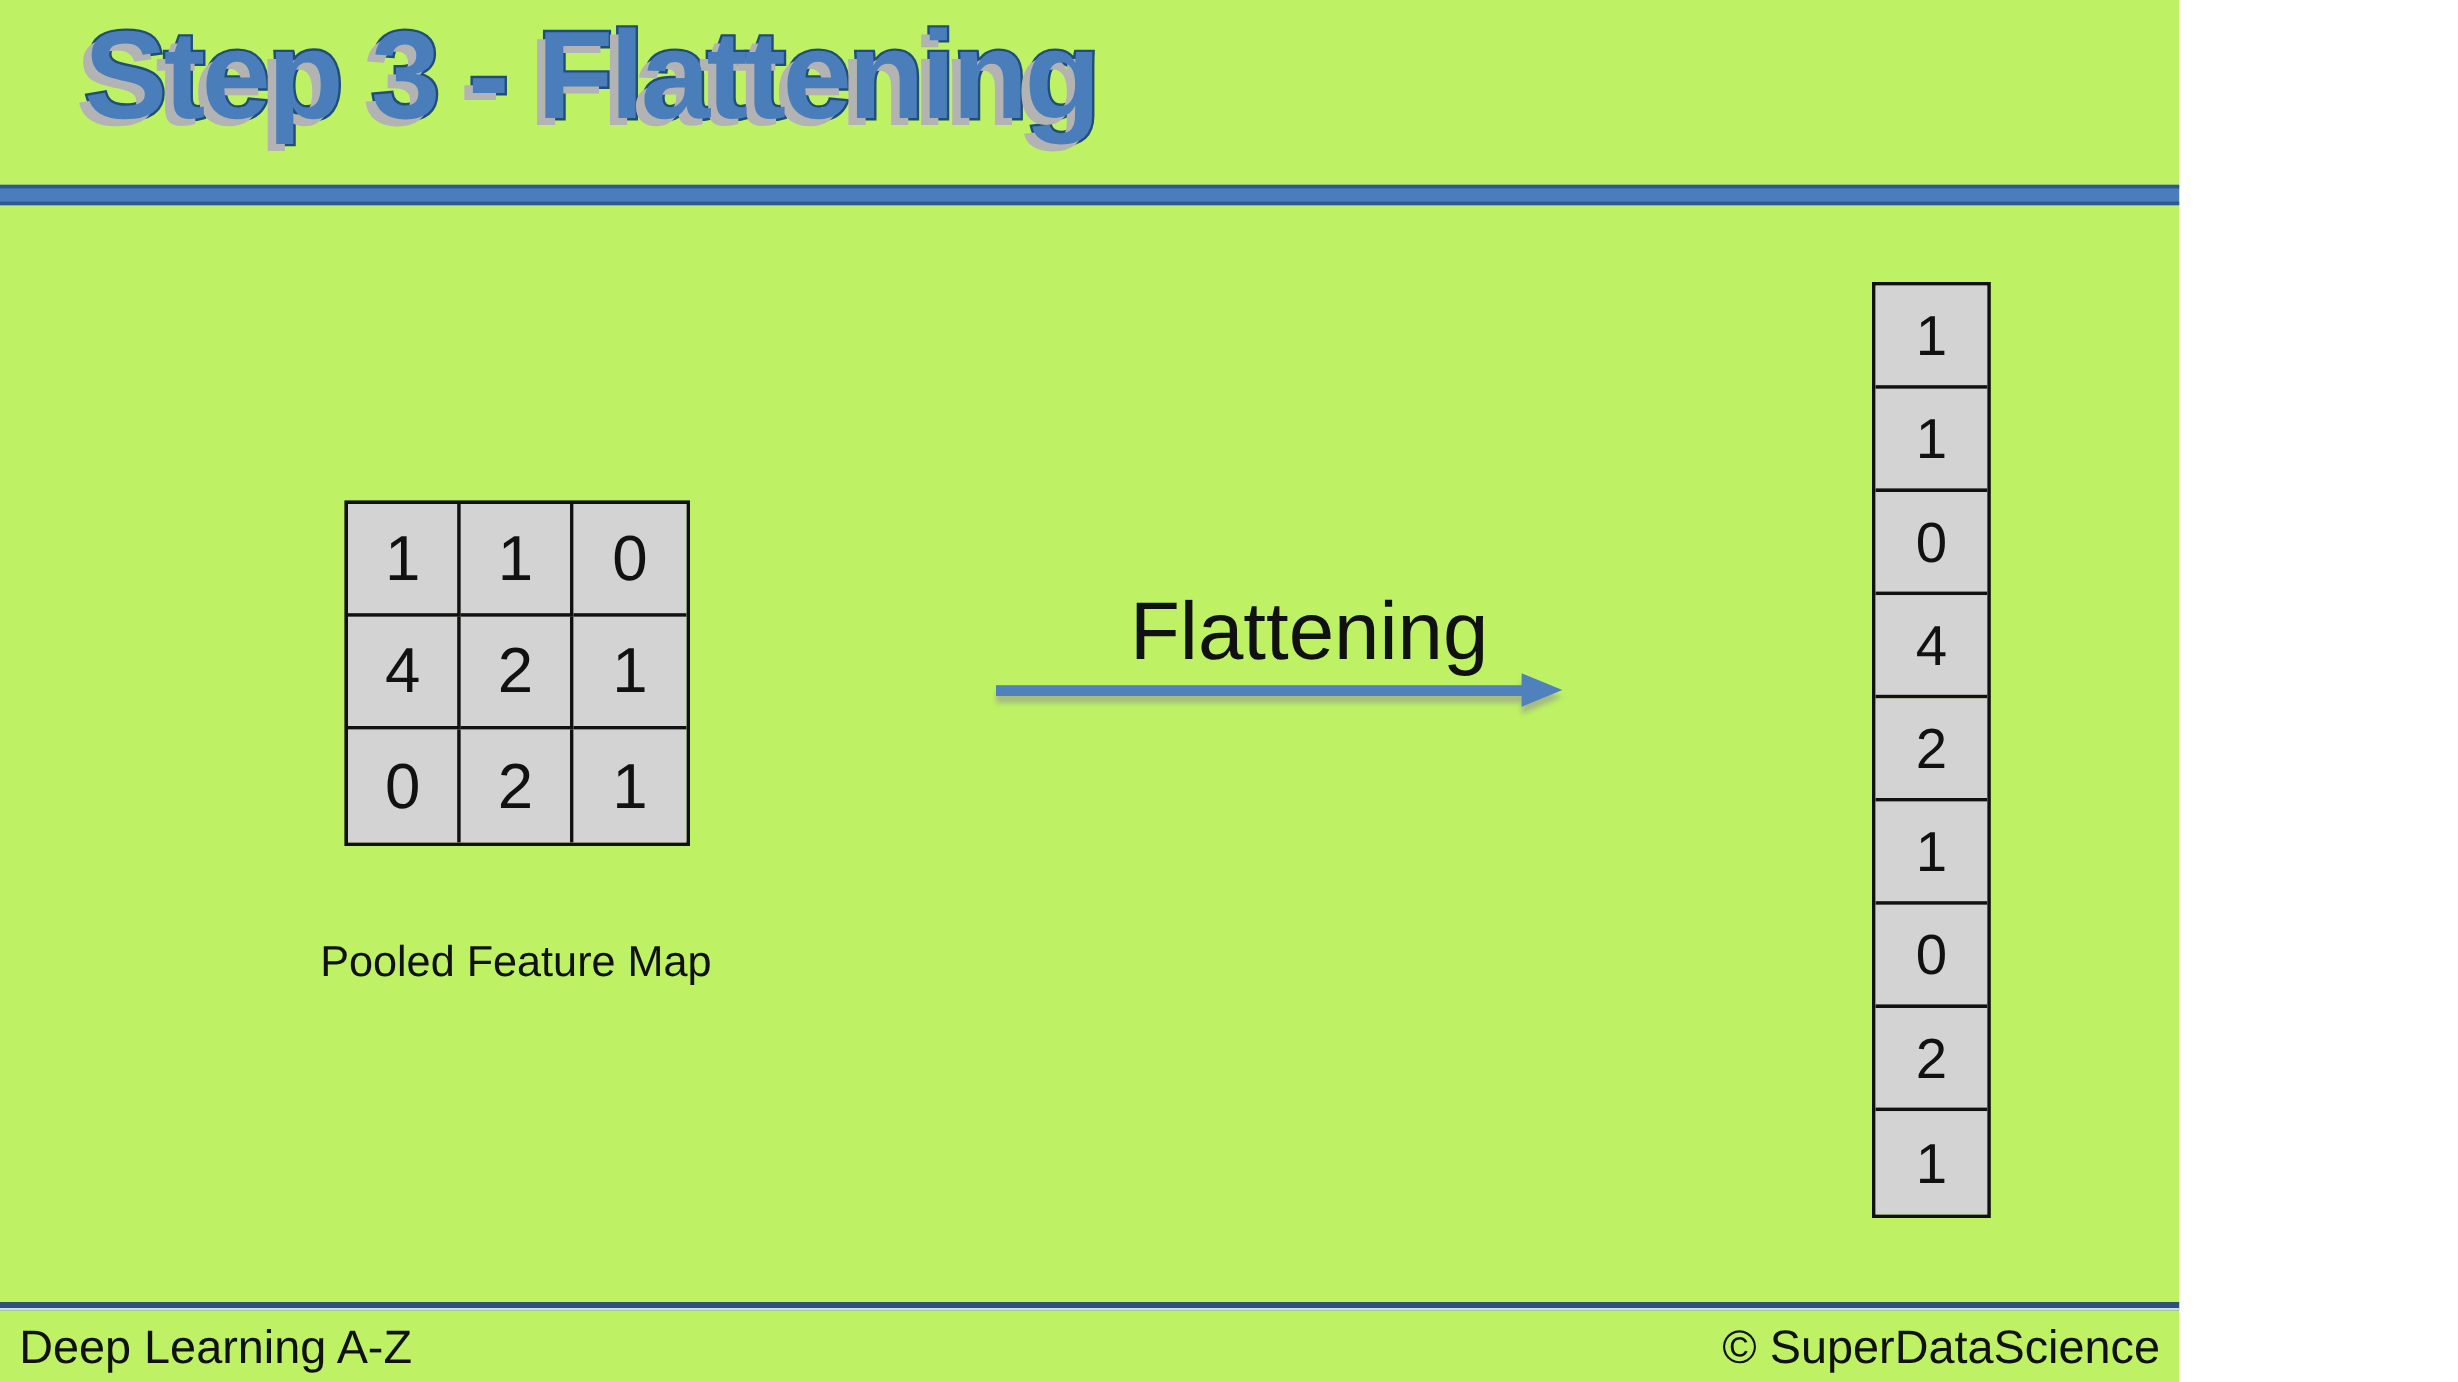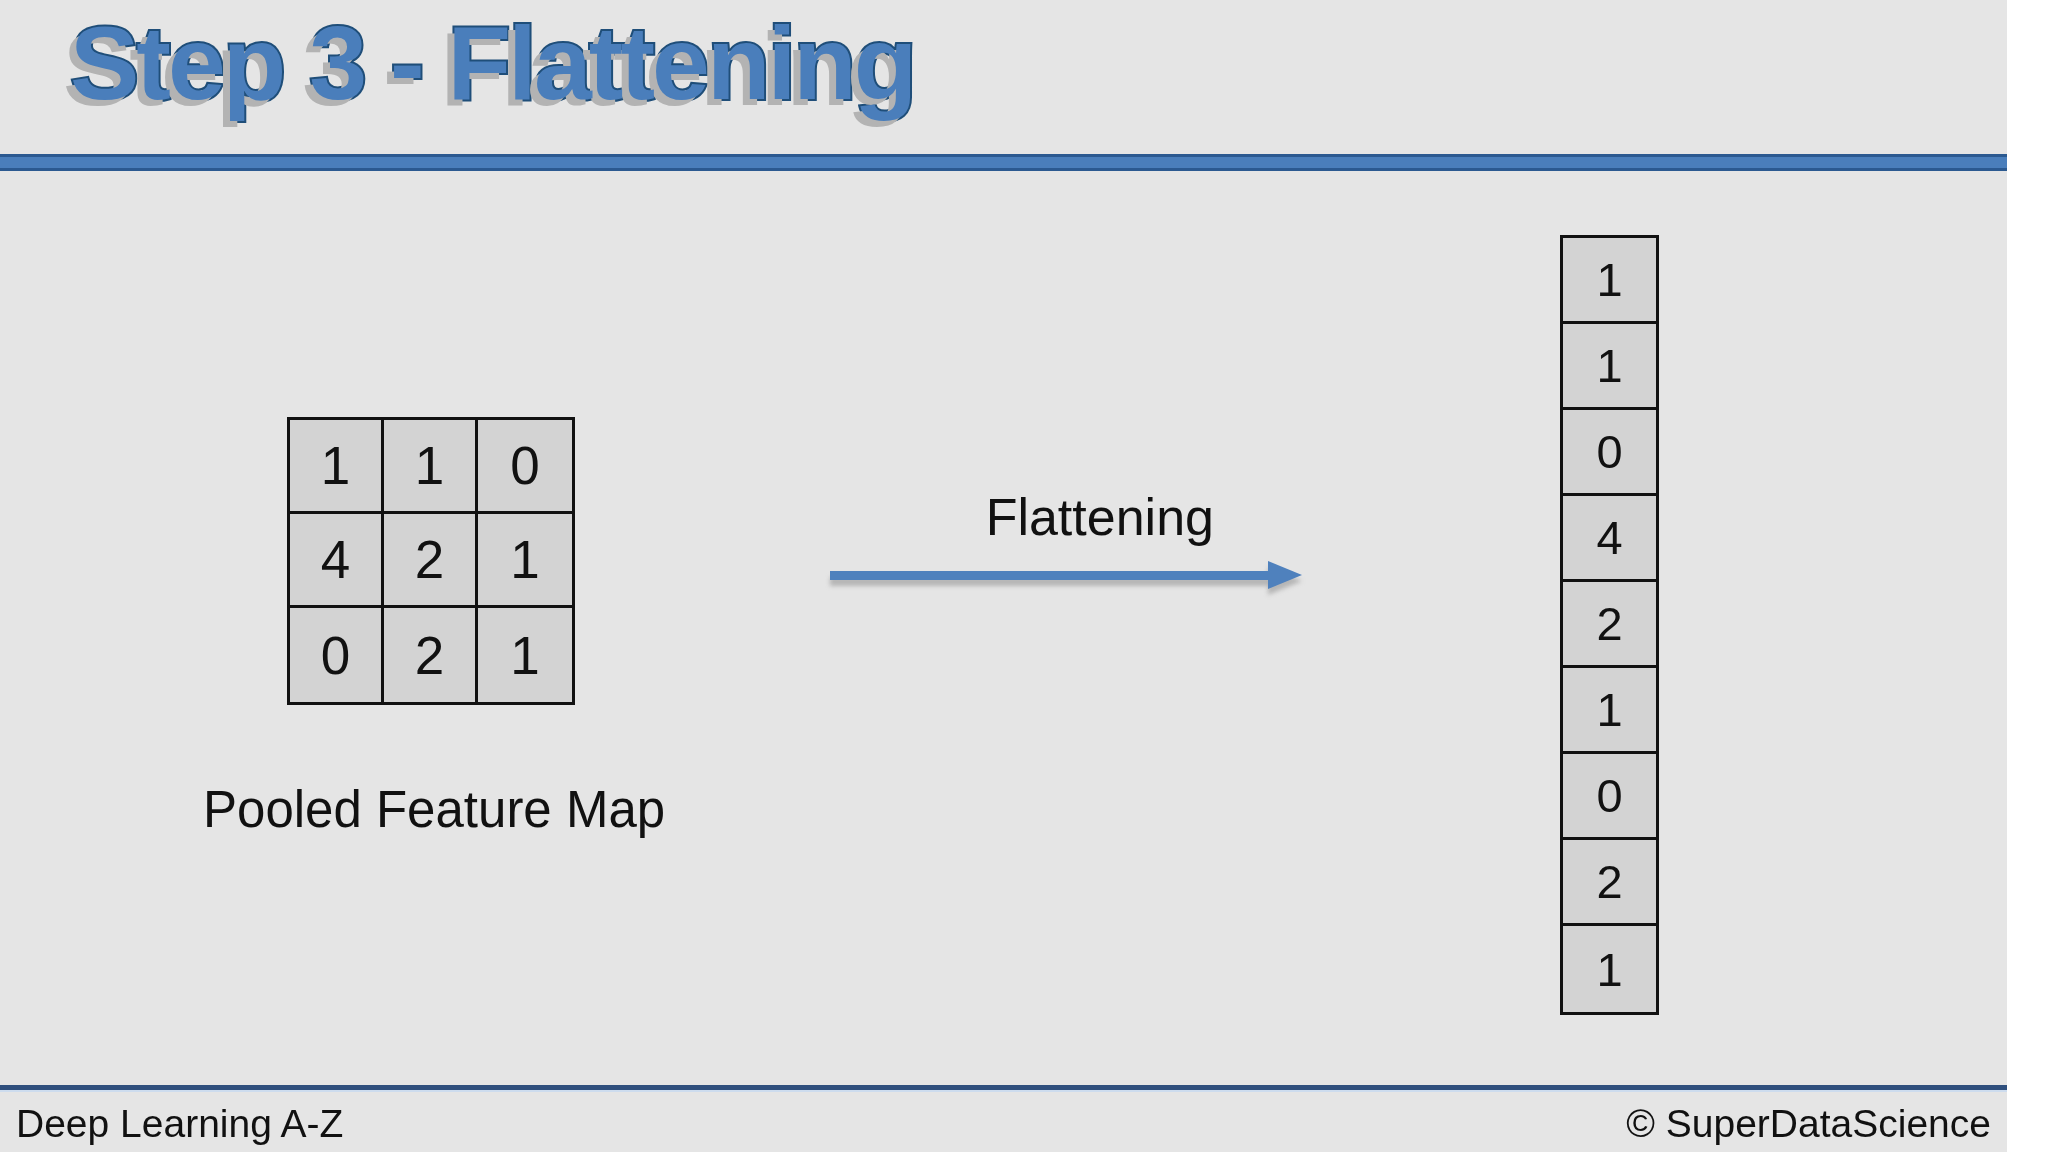--- a/index.html
+++ b/index.html
@@ -3,23 +3,23 @@
 <meta charset="utf-8">
 <style>
   html, body {
     margin: 0;
     padding: 0;
     background: #ffffff;
     font-family: "Liberation Sans", sans-serif;
   }
   .slide {
     position: relative;
-    width: 2007px;
+    width: 1816px;
     height: 1152px;
-    background: #e5e5e5;
+    background: #bef264;
     overflow: hidden;
   }
 
   
   .slide-title {
     position: absolute;
     left: 70px;
     top: 4px;
     font-size: 104px;
     font-weight: bold;
@@ -61,37 +61,37 @@
     align-items: center;
     justify-content: center;
     font-size: 53px;
     color: #111111;
   }
   .matrix-grid .cell:nth-child(3n) { border-right: none; }
   .matrix-grid .cell:nth-child(n+7) { border-bottom: none; }
 
   .matrix-label {
     position: absolute;
-    left: 203px;
+    left: 191px;
     top: 780px;
     width: 402px;
-    text-align: center;
-    font-size: 51px;
+    text-align: right;
+    font-size: 36px;
     color: #111111;
     white-space: nowrap;
   }
 
   
   .flatten-label {
     position: absolute;
-    left: 894px;
+    left: 931px;
     top: 487px;
     width: 320px;
-    text-align: right;
-    font-size: 52px;
+    text-align: center;
+    font-size: 68px;
     color: #111111;
   }
   .flatten-arrow {
     position: absolute;
     left: 830px;
     top: 561px;
     width: 472px;
     height: 28px;
     filter: drop-shadow(0 6px 2px rgba(150,150,150,0.6));
   }

